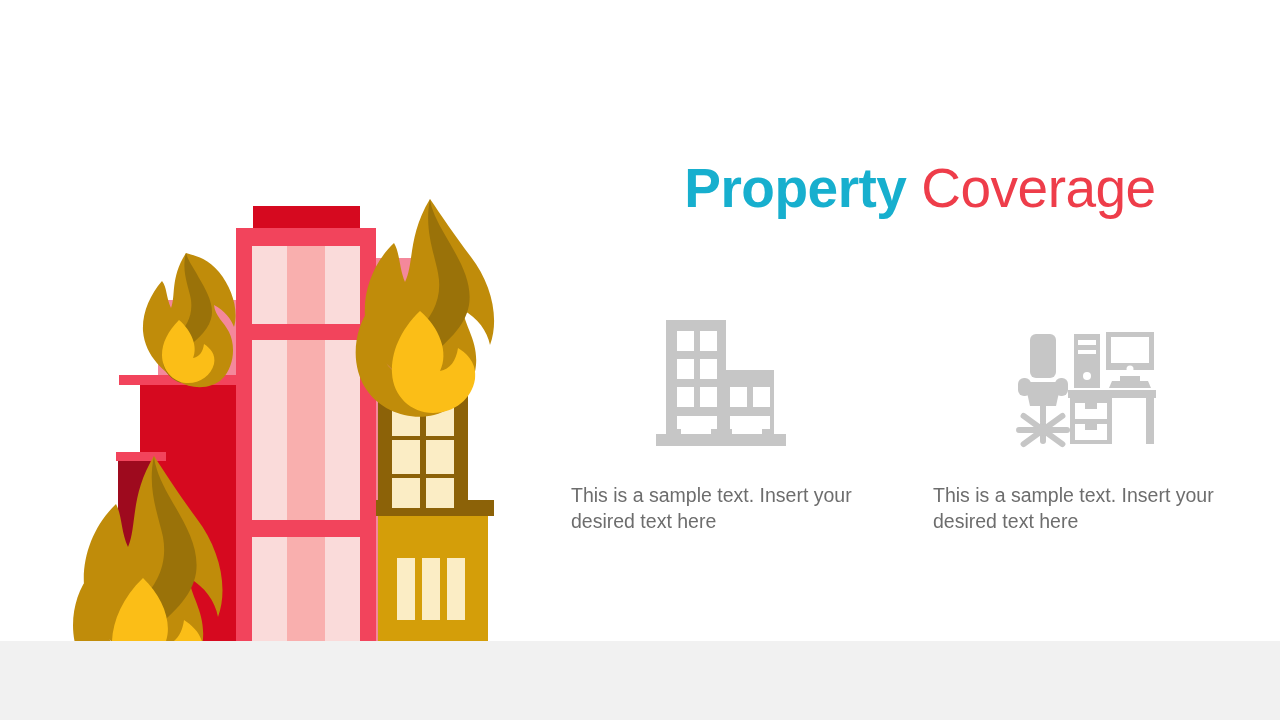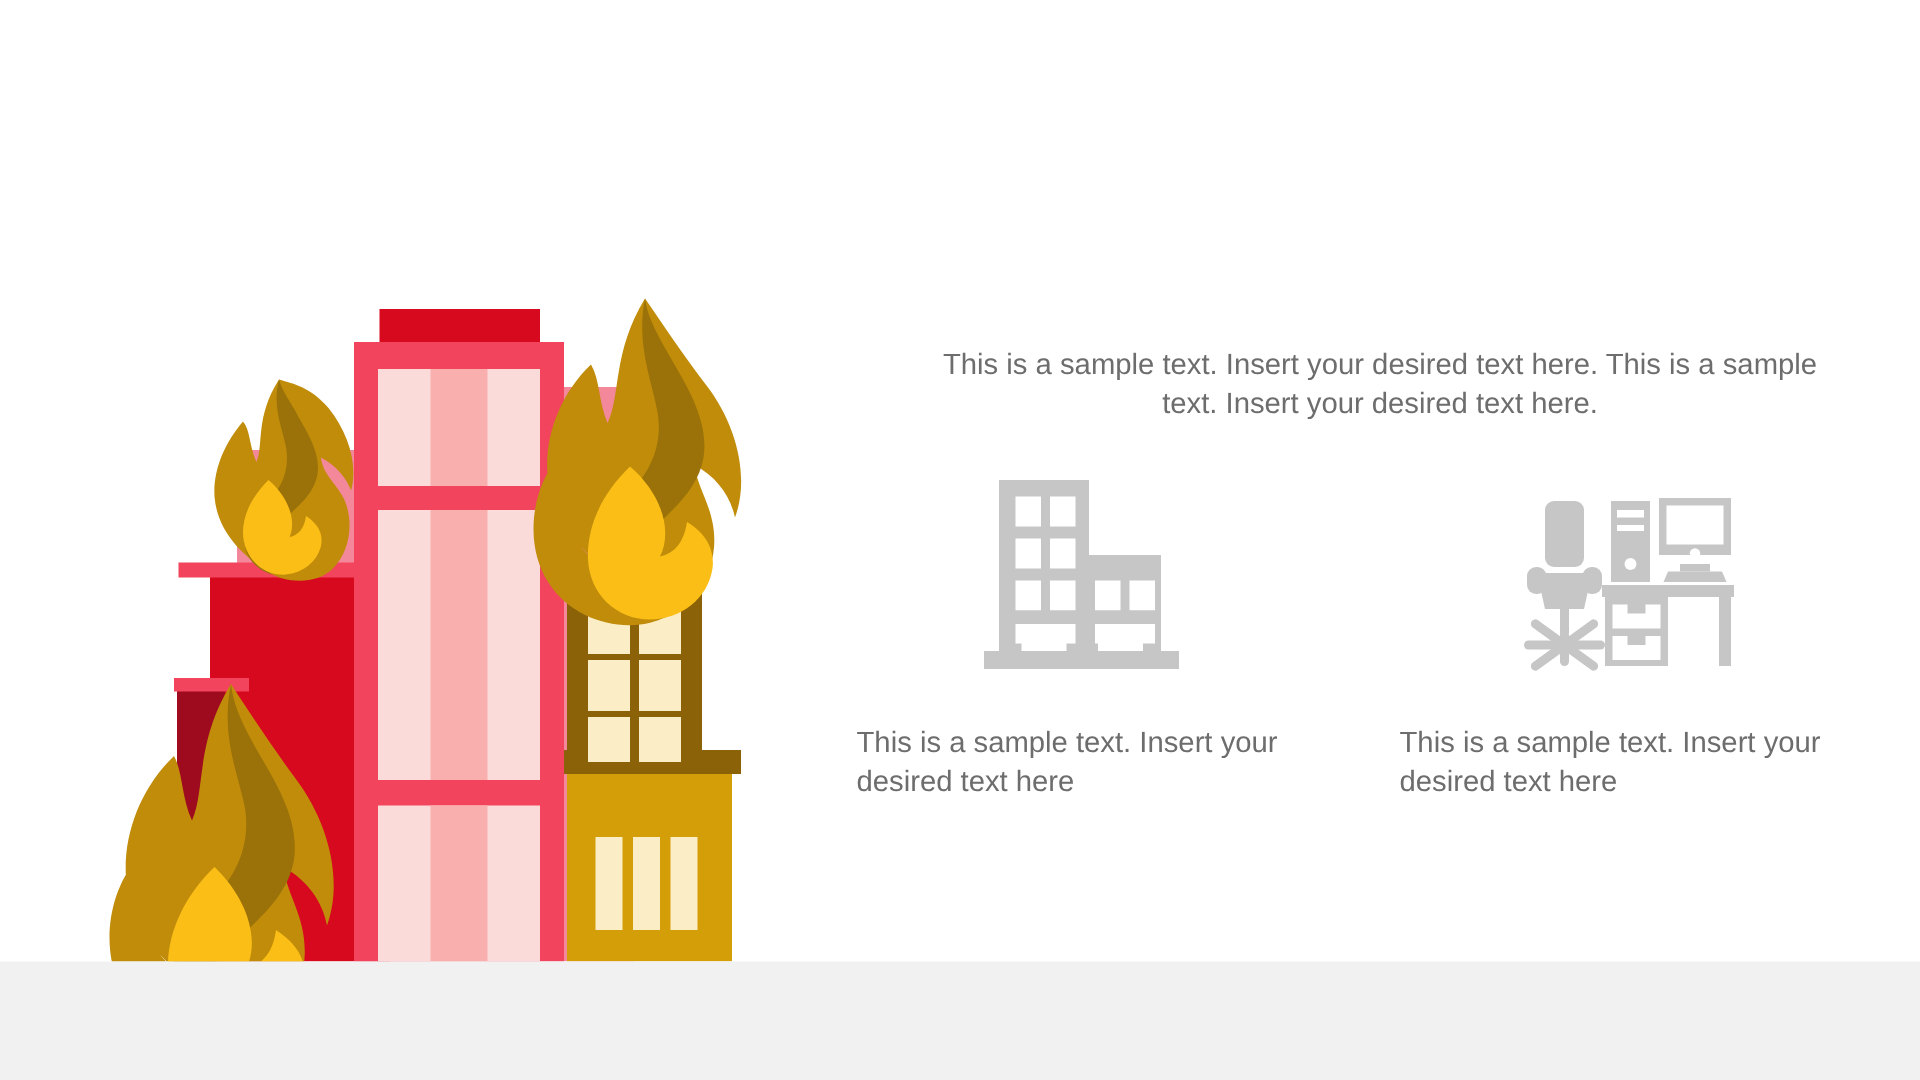--- a/index.html
+++ b/index.html
@@ -203,22 +203,22 @@
         <path d="M143 578 C 121 599 111 625 112 647 C 113 673 133 692 157 692
                  C 180 692 200 676 203 654 C 205 638 195 627 184 620
                  C 182 635 175 643 164 646 C 174 626 164 598 143 578 Z" fill="#FBBE17"></path>
       </g>
 
     </svg>
   </div>
 
   <div id="content">
 
-
-    <p id="intro-text">This is a sample text. Insert your desired text here. This is a sample text. Insert your desired text here.</p>
+    <h1 id="title"><span class="t-primary" style="color: rgb(23, 175, 206);">Property</span><span>&nbsp;</span><span class="t-secondary" style="color: rgb(238, 61, 74);">Coverage</span></h1>
+
 
     <div class="feature" id="feature-building">
       <div class="feature-icon">
         <svg width="130" height="138" viewBox="0 0 130 138" xmlns="http://www.w3.org/2000/svg">
           <g fill="#C6C6C6">
 
             <path d="M10 8 H70 V58 H118 V122 H10 Z"></path>
           </g>
           <g fill="#FFFFFF">
 

